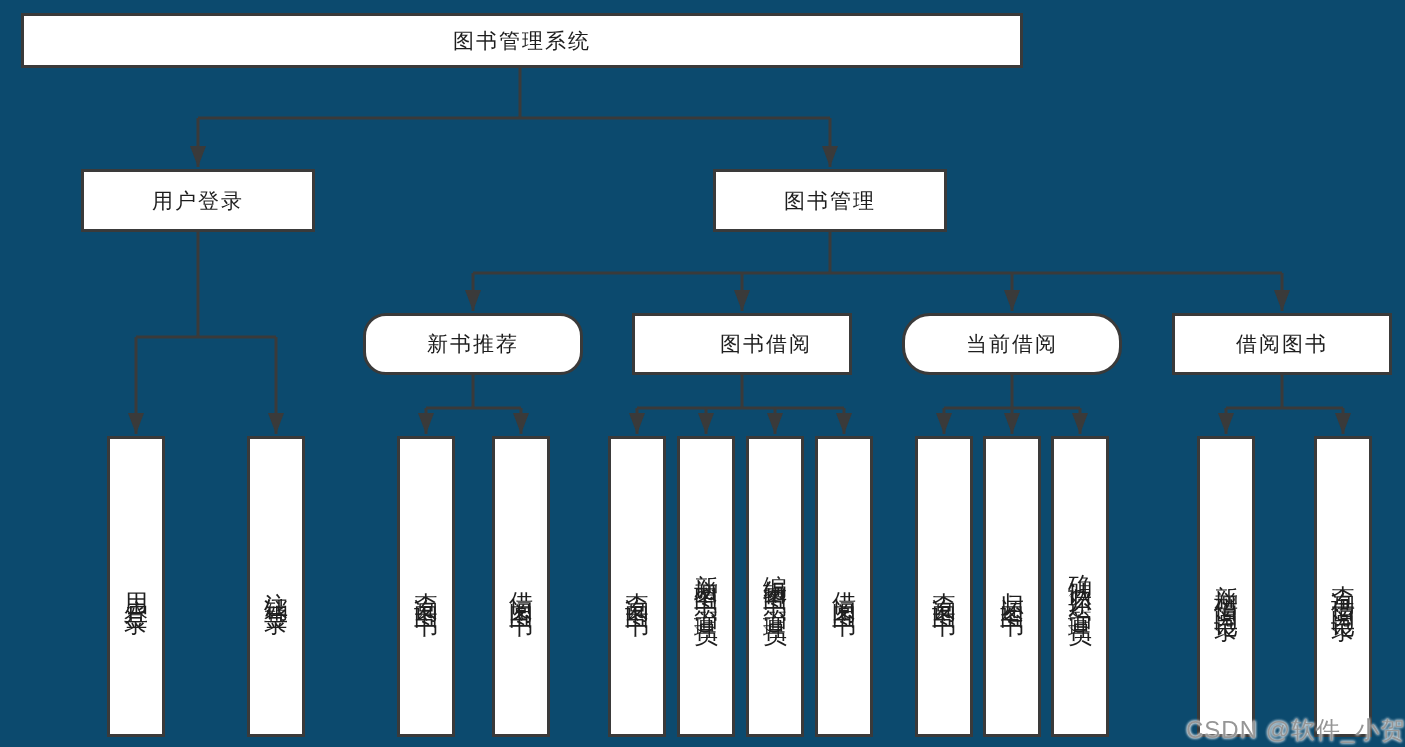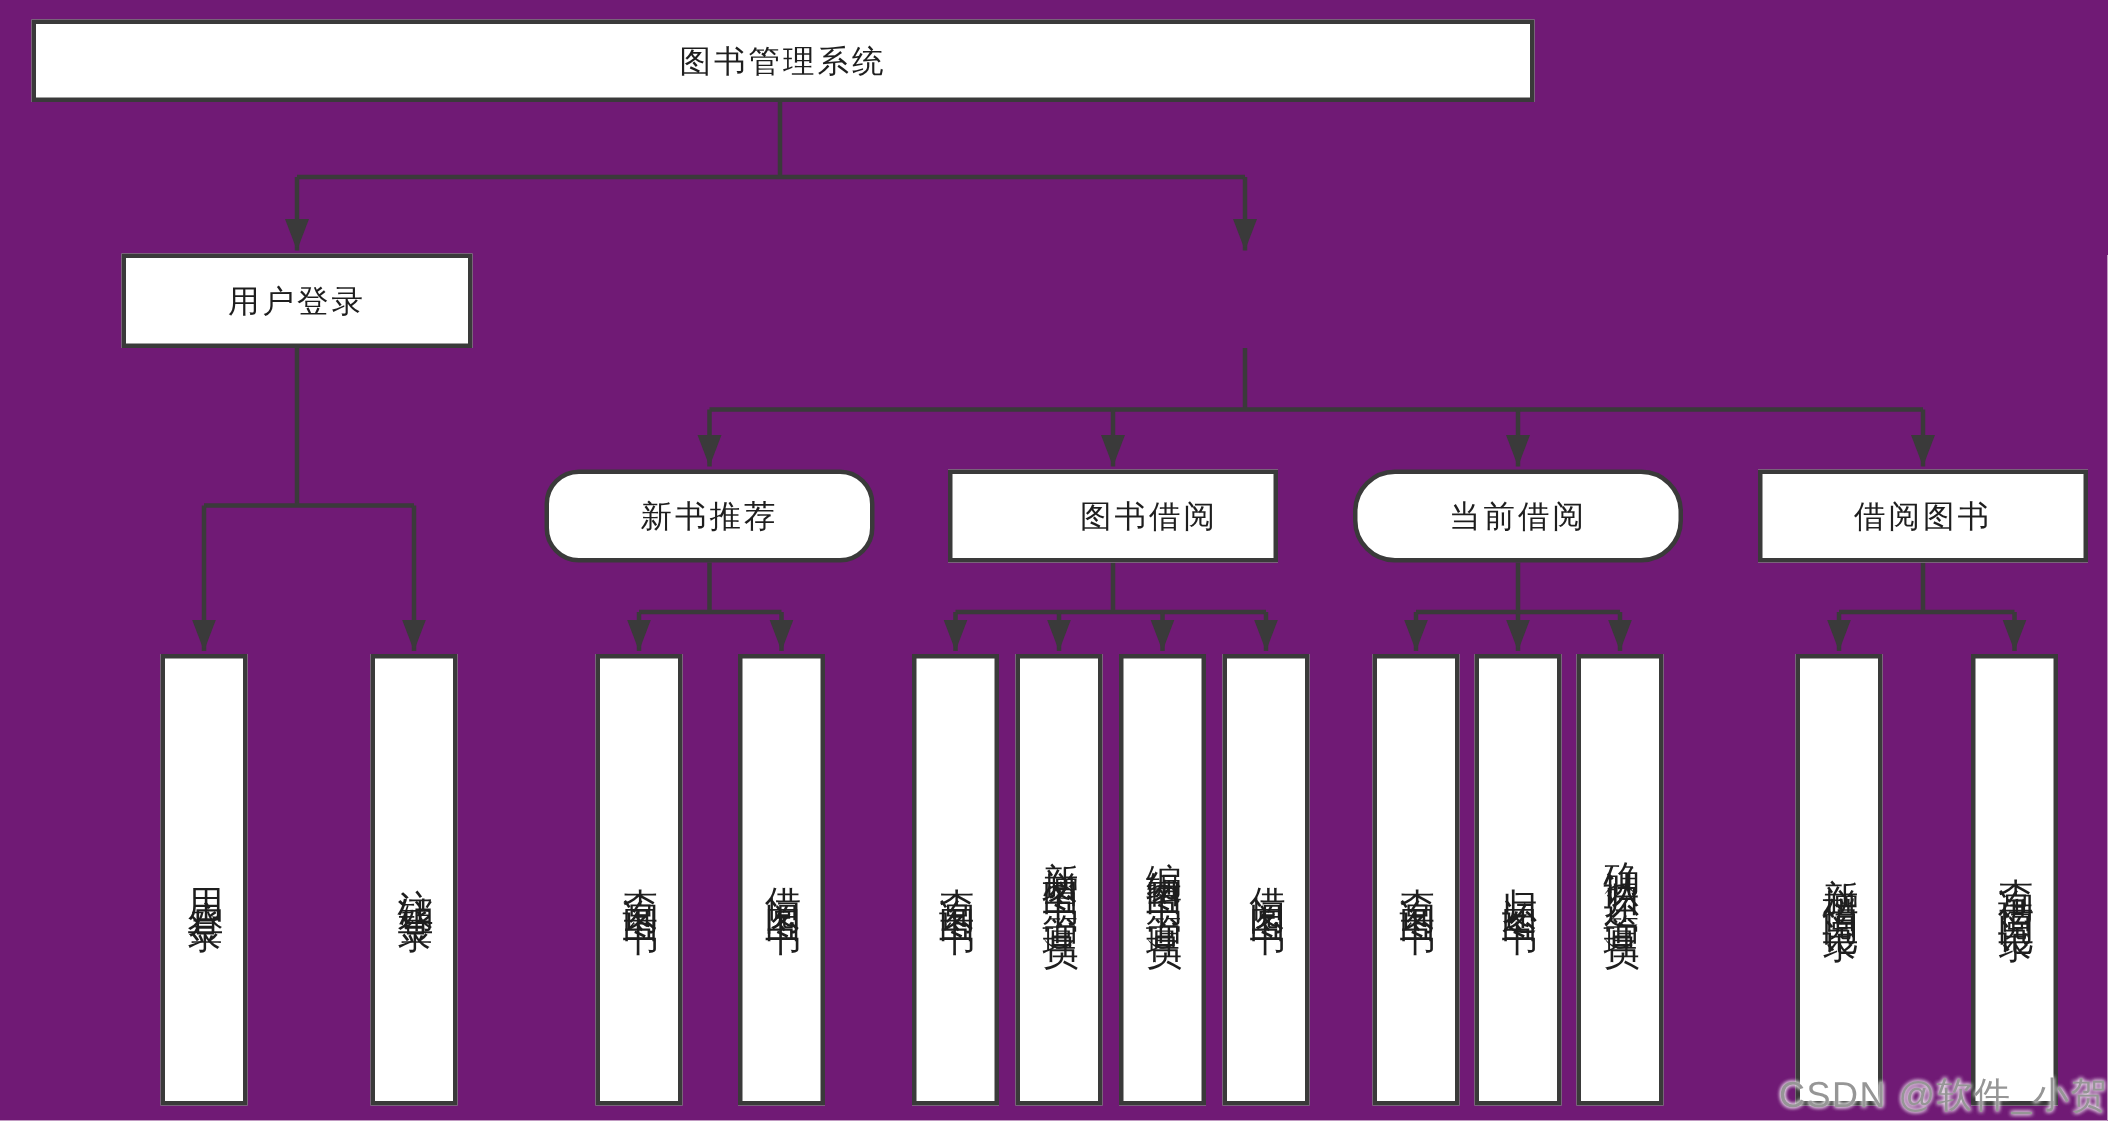--- a/index.html
+++ b/index.html
@@ -1,20 +1,20 @@
 <!DOCTYPE html>
 <html><head>
 <meta charset="utf-8">
 <style>
   html, body { margin: 0; padding: 0; background: #ffffff; }
   .stage {
     position: relative;
     width: 1405px;
     height: 747px;
-    background: #701a75;
+    background: #0c4a6e;
     overflow: hidden;
     font-family: "Liberation Sans", sans-serif;
     color: #1e1e1e;
   }
   svg.connectors {
     position: absolute;
     left: 0; top: 0;
     width: 1405px; height: 747px;
   }
   .node {
@@ -99,20 +99,23 @@
     </g>
   </svg>
 
   <div class="node root">
     <span class="h-label">图书管理系统</span>
   </div>
 
   <div class="node lvl2" style="left:81px;">
     <span class="h-label">用户登录</span>
   </div>
+  <div class="node lvl2" style="left:713px;">
+    <span class="h-label">图书管理</span>
+  </div>
 
   <div class="node lvl3" style="left:363px;border-radius:23px;">
     <span class="h-label">新书推荐</span>
   </div>
   <div class="node lvl3" style="left:632px;padding-left:48px;">
     <span class="h-label">图书借阅</span>
   </div>
   <div class="node lvl3" style="left:902px;border-radius:28px;">
     <span class="h-label">当前借阅</span>
   </div>

